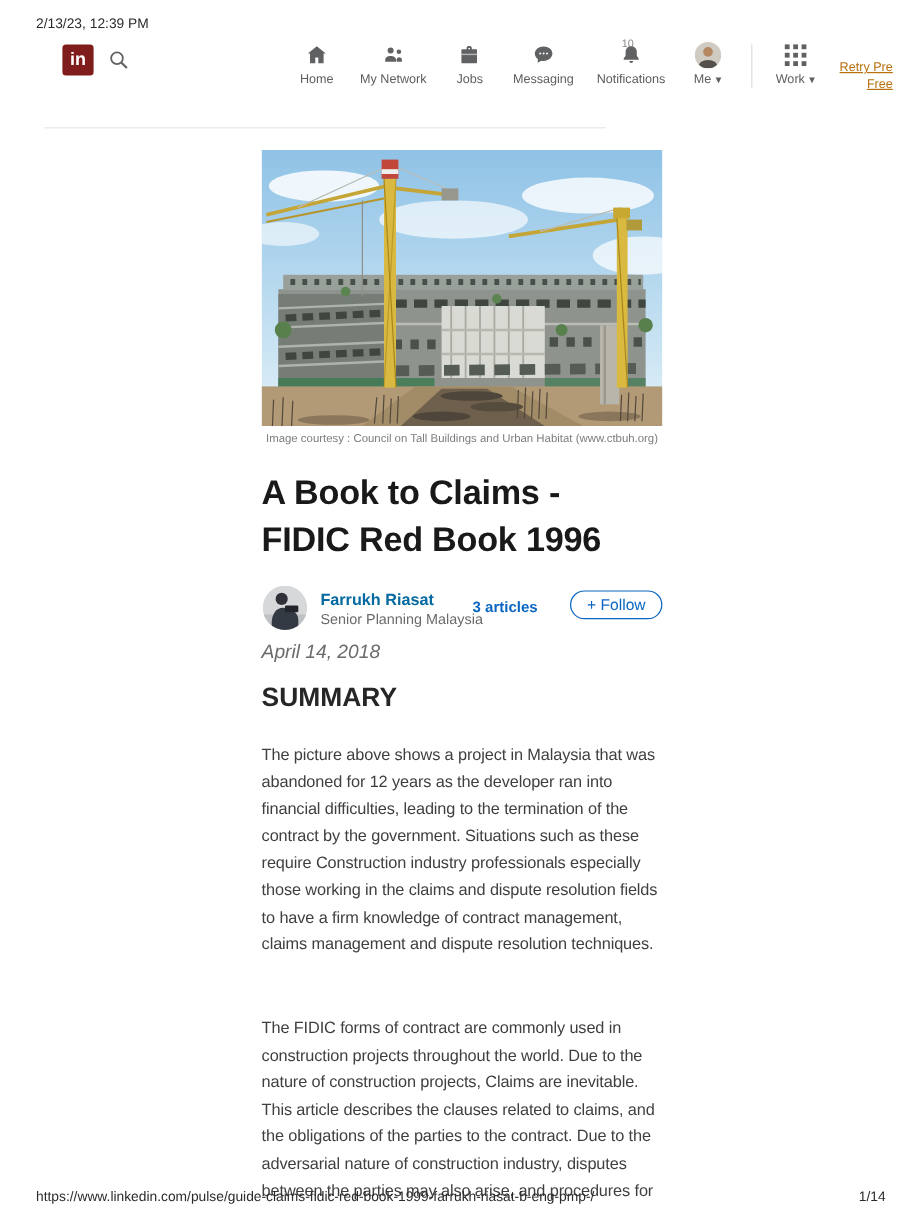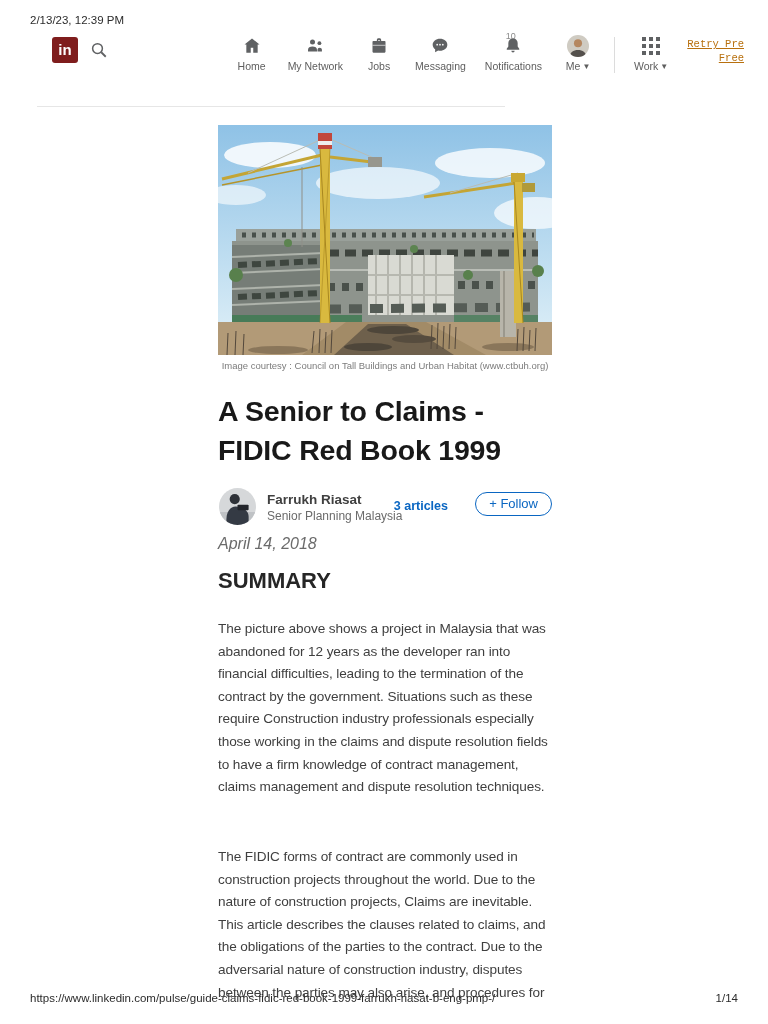--- a/index.html
+++ b/index.html
@@ -31,32 +31,32 @@
   .nav-item .ni-icon { height:22px; display:flex; align-items:center; }
   .nav-item .ni-label { font-size:10.5px; color:#5e5e5e; margin-top:3px; white-space:nowrap; display:flex; align-items:center; gap:2px; }
   .chev { font-size:8px; color:#5e5e5e; }
   .badge {
     position:absolute; top:-4px; left:21px; font-size:9px; color:#8a8a8a;
   }
   .me-avatar { width:22px; height:22px; border-radius:50%; overflow:hidden; }
   .nav-divider { width:1px; height:36px; background:#dcdcdc; margin-top:2px; }
   .grid-icon { display:grid; grid-template-columns:repeat(3,5px); grid-template-rows:repeat(3,5px); gap:2px; }
   .grid-icon span { width:4px; height:4px; background:#5f6163; }
-  .premium { display:flex; flex-direction:column; align-items:flex-end; margin-top:2px;font-family:Liberation Mono, monospace; }
+  .premium { display:flex; flex-direction:column; align-items:flex-end; margin-top:14px; }
   .premium a { font-size:10.5px; color:#b8700e; text-decoration:underline; line-height:14px; cursor:pointer; }
 
   
   .col { position:absolute; left:218px; width:334px; }
   .hero { position:absolute; top:125px; height:230px; width:334px; }
   .hero svg { display:block; width:334px; height:230px; }
   .caption { position:absolute; top:360px; text-align:center; font-size:9.5px; color:#7c7c7c; width:334px; }
   .title { position:absolute; top:392px; font-size:28.5px; line-height:39px; font-weight:600; color:#191919; letter-spacing:-0.2px; }
   .author-row { position:absolute; top:488px; width:334px; height:40px; }
   .a-avatar { position:absolute; left:1px; top:0; width:37px; height:37px; border-radius:50%; overflow:hidden; }
-  .a-name { position:absolute; left:49px; top:4px; font-size:13.5px; font-weight:bold; color:#404040; }
+  .a-name { position:absolute; left:49px; top:4px; font-size:13.5px; font-weight:bold; color:#0369a1; }
   .a-headline { position:absolute; left:49px; top:21px; font-size:12px; color:#6b6b6b; }
   .a-articles { position:absolute; right:104px; top:11px; font-size:12.5px; color:#0a66c2; font-weight:bold; cursor:pointer; }
   .follow-btn {
     position:absolute; right:0; top:4px; border:1.5px solid #0a66c2; color:#0a66c2; background:#fff;
     border-radius:14px; font-size:13px; font-weight:normal; padding:3px 13px; line-height:16px; cursor:pointer;
     font-family:"Liberation Sans", sans-serif;
   }
   .date { position:absolute; top:535px; font-size:16px; color:#6b6b6b;font-style:italic; }
   .section-heading { position:absolute; top:568px; font-size:22px; font-weight:bold; color:#262626; }
   .para { font-size:13.6px; line-height:22.6px; color:#3f3f3f; letter-spacing:-0.1px; width:336px; }
@@ -279,22 +279,22 @@
       <rect x="296" y="56" width="9" height="142" fill="#d9b93f"></rect>
       <line x1="296" y1="56" x2="305" y2="198" stroke="#a8871f" stroke-width="1"></line>
       <rect x="293" y="48" width="14" height="9" fill="#c9a832"></rect>
       <rect x="304" y="58" width="13" height="9" fill="#b09a3a"></rect>
     </svg>
   </div>
 
   <div class="col caption">Image courtesy : Council on Tall Buildings and Urban Habitat (www.ctbuh.org)</div>
 
   <h1 class="col title">
-    <span>A Senior to Claims -</span><br>
-    <span>FIDIC Red Book 1999</span>
+    <span>A Book to Claims -</span><br>
+    <span>FIDIC Red Book 1996</span>
   </h1>
 
   <div class="col author-row">
     <span class="a-avatar">
       <svg viewBox="0 0 40 40" width="37" height="37">
           <rect width="40" height="40" fill="#d6d8da"></rect>
           <rect y="26" width="40" height="14" fill="#bfc2c5"></rect>
           <circle cx="17" cy="12" r="5.5" fill="#2e3238"></circle>
           <path d="M8 34c0-8 4-14 10-14 7 0 14 4 14 11v9H8z" fill="#343a44"></path>
           <rect x="20" y="18" width="12" height="6" rx="1" fill="#22252b"></rect>

